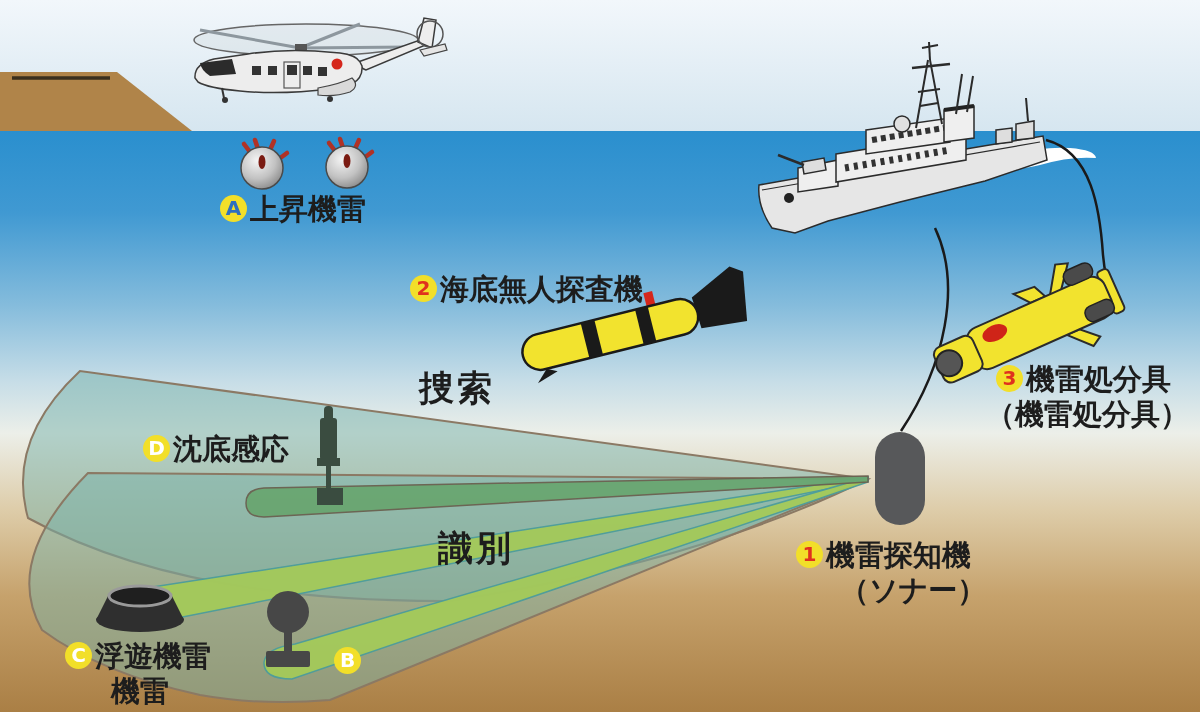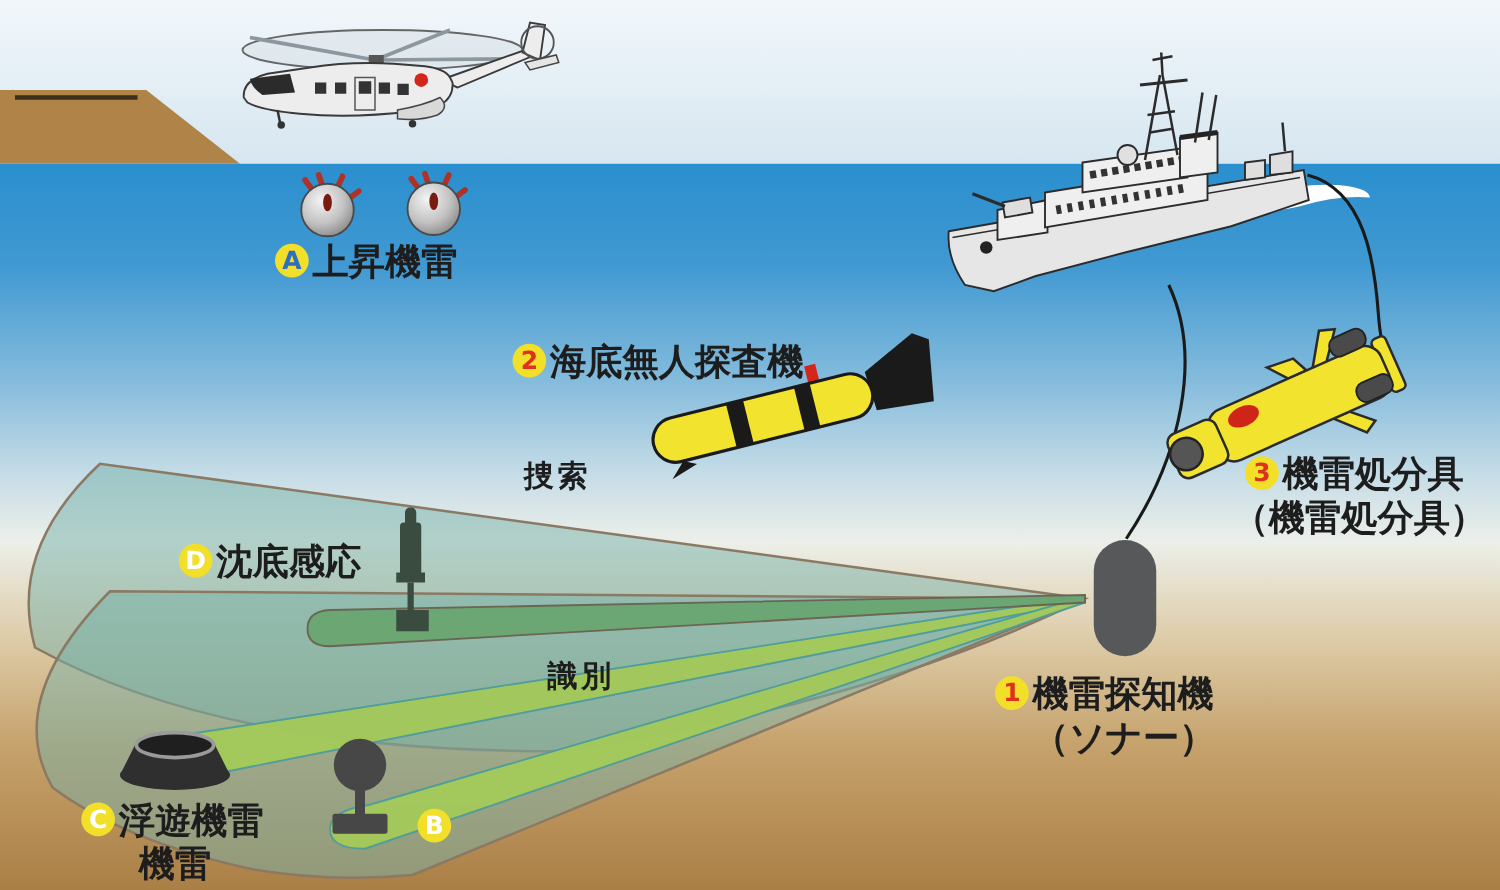--- a/index.html
+++ b/index.html
@@ -14,23 +14,23 @@
     z-index:3;
   }
   .badge{
     width:27px;height:27px;border-radius:50%;background:#f2df29;
     display:flex;align-items:center;justify-content:center;
     font-size:20px;font-weight:800;flex-shrink:0;margin-top:3px;
   }
   .badge-blue{color:#2e6fc0;}
   .badge-white{color:#ffffff;}
   .badge-red{color:#e0301e;}
-  .plain{font-size:24px;letter-spacing:3px;}
+  .plain{font-size:35px;letter-spacing:3px;}
   .l2-indent16{margin-left:16px;}
-  .l2-indent6{margin-left:0;}
+  .l2-indent6{margin-left:14px;}
   .l2-outdent40{margin-left:-40px;}
   .col{display:flex;flex-direction:column;justify-content:space-between;}
 </style>
 </head>
 <body>
 
 <div class="stage">
 
   <svg class="scene-svg" viewBox="0 0 1200 712">
     <defs>

